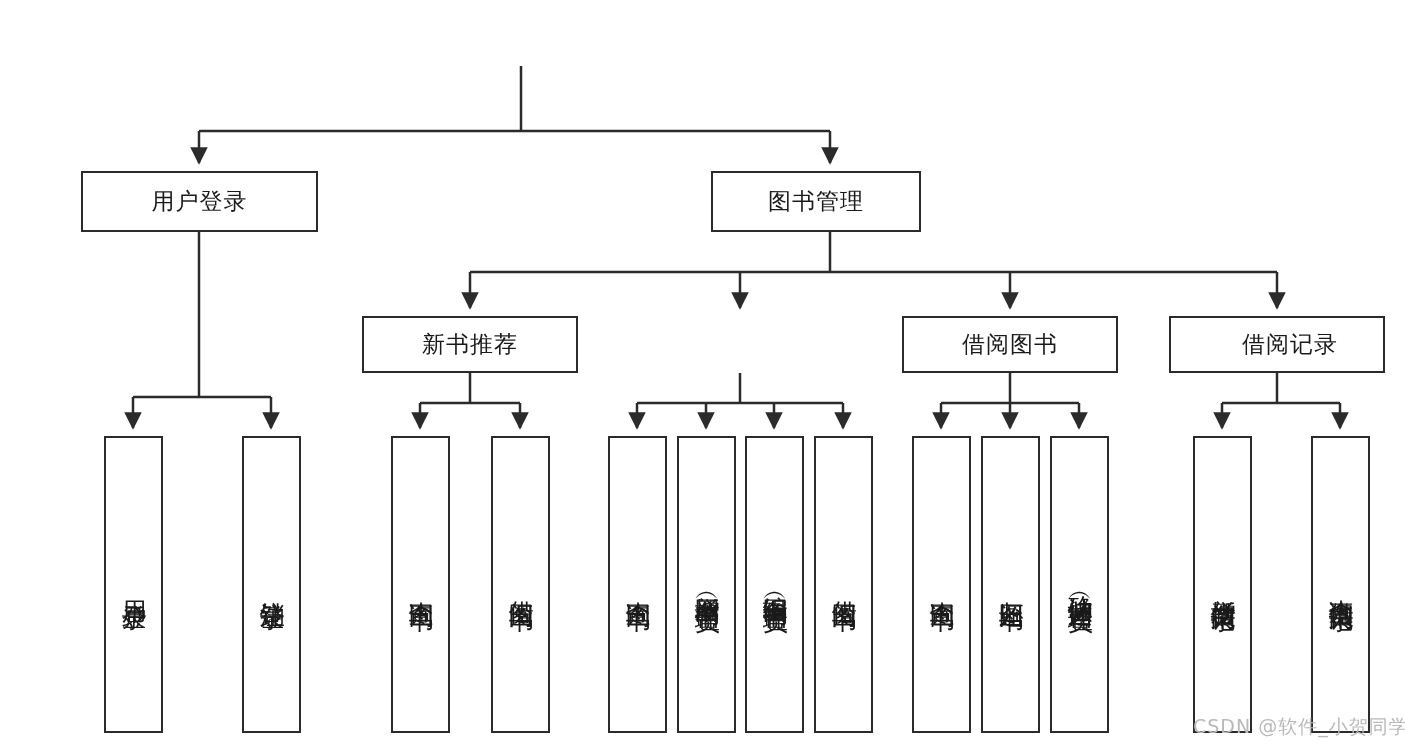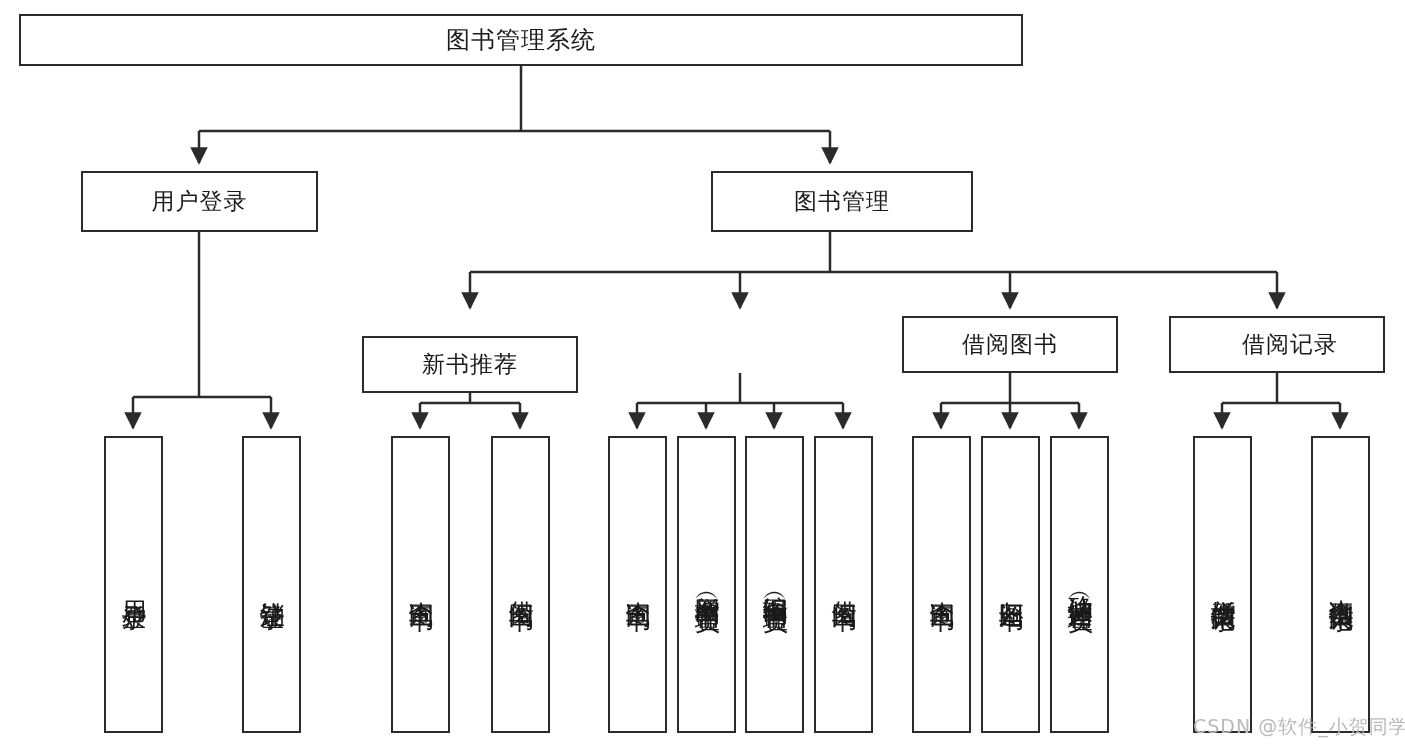--- a/index.html
+++ b/index.html
@@ -112,32 +112,29 @@
       <path d="M 1010 403 L 1010 428" marker-end="url(#arrow)"></path>
       <path d="M 1079 403 L 1079 428" marker-end="url(#arrow)"></path>
 
       <path d="M 1277 373 L 1277 403"></path>
       <path d="M 1222 403 L 1340 403"></path>
       <path d="M 1222 403 L 1222 428" marker-end="url(#arrow)"></path>
       <path d="M 1340 403 L 1340 428" marker-end="url(#arrow)"></path>
     </g>
   </svg>
 
-  <div class="node horiz root" style="left:19px; top:14px; width:1004px; height:52px;">
-    <span>图书管理系统</span>
-  </div>
 
   <div class="node horiz" style="left:81px; top:171px; width:237px; height:61px;">
     <span>用户登录</span>
   </div>
-  <div class="node horiz" style="left:711px; top:171px; width:262px; height:61px;">
+  <div class="node horiz" style="left:711px; top:171px; width:210px; height:61px;">
     <span>图书管理</span>
   </div>
 
-  <div class="node horiz" style="left:362px; top:336px; width:216px; height:57px;">
+  <div class="node horiz" style="left:362px; top:316px; width:216px; height:57px;">
     <span>新书推荐</span>
   </div>
   <div class="node horiz" style="left:902px; top:316px; width:216px; height:57px;">
     <span>借阅图书</span>
   </div>
   <div class="node horiz" style="left:1169px; top:316px; width:216px; height:57px;padding-left:26px;">
     <span>借阅记录</span>
   </div>
 
   <div class="node leaf" style="left:104px; top:436px; width:59px; height:297px;">

